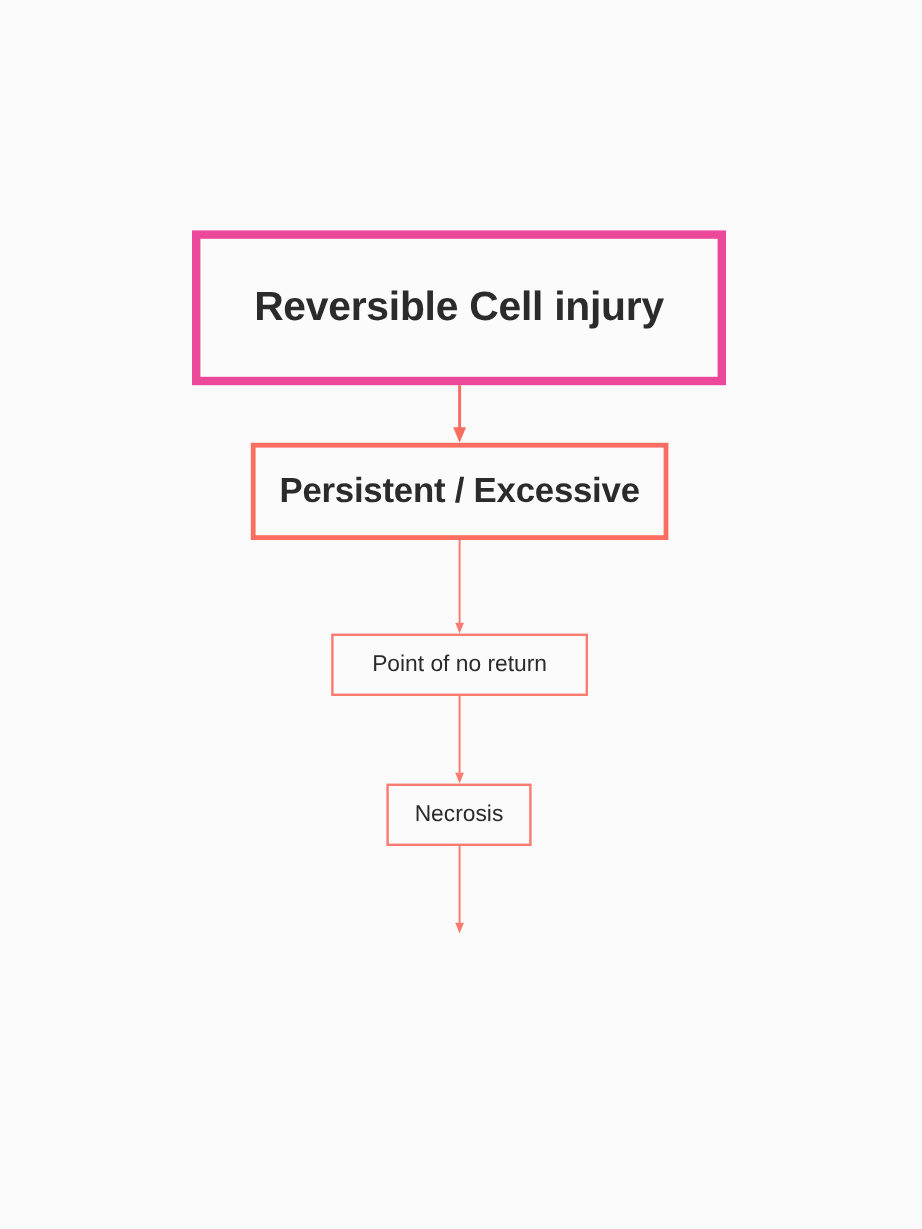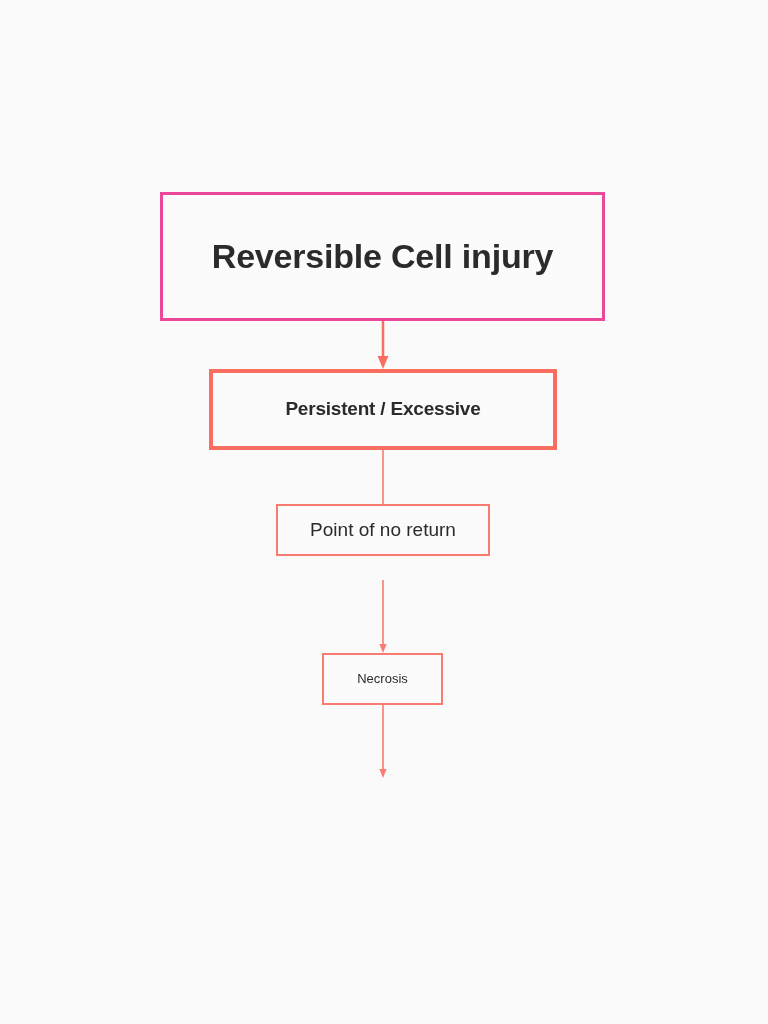--- a/index.html
+++ b/index.html
@@ -34,55 +34,55 @@
     line-height: 1.1;
     white-space: nowrap;
   }
 
   
   .node-1 {
     left: 160px;
     top: 192px;
     width: 445px;
     height: 129px;
-    border: 3px solid #ec4899;
+    border: 7px solid #ec4899;
     font-size: 34px;
     font-weight: bold;
     letter-spacing: -0.2px;
   }
 
   .node-2 {
     left: 209px;
     top: 369px;
     width: 348px;
     height: 81px;
     border: 4px solid #fa6e62;
-    font-size: 19px;
+    font-size: 29px;
     font-weight: bold;
     letter-spacing: -0.2px;
     text-align: center;
   }
 
   .node-3 {
     left: 276px;
-    top: 504px;
+    top: 528px;
     width: 214px;
     height: 52px;
     border: 2px solid #fa7b70;
     font-size: 19px;
     font-weight: normal;
   }
 
   .node-4 {
     left: 322px;
     top: 653px;
     width: 121px;
     height: 52px;
     border: 2px solid #fa7b70;
-    font-size: 13px;
+    font-size: 19px;
     font-weight: normal;
   }
 
   .node-5 {
     left: 315px;
     top: 778px;
     width: 136px;
     height: 52px;
     border: 2px solid #fa7b70;
     border-radius: 8px;

